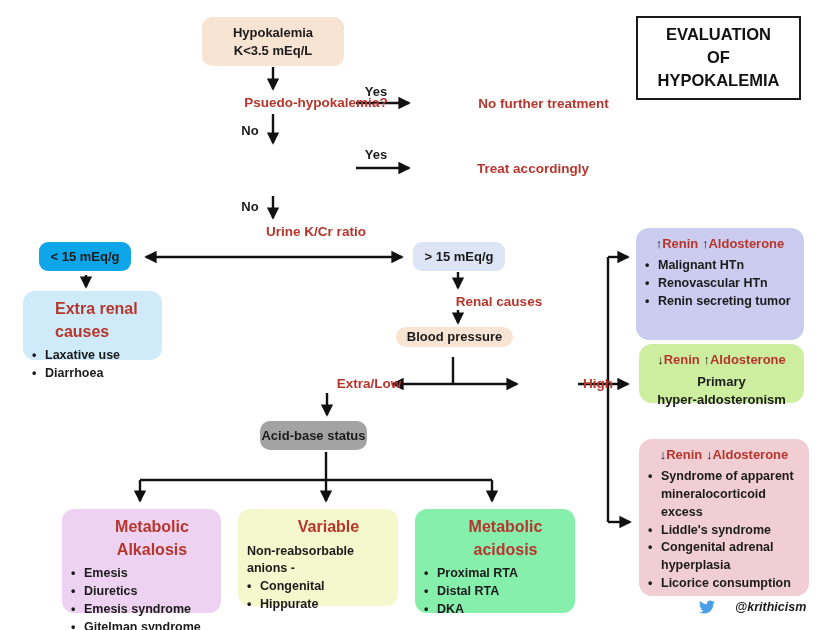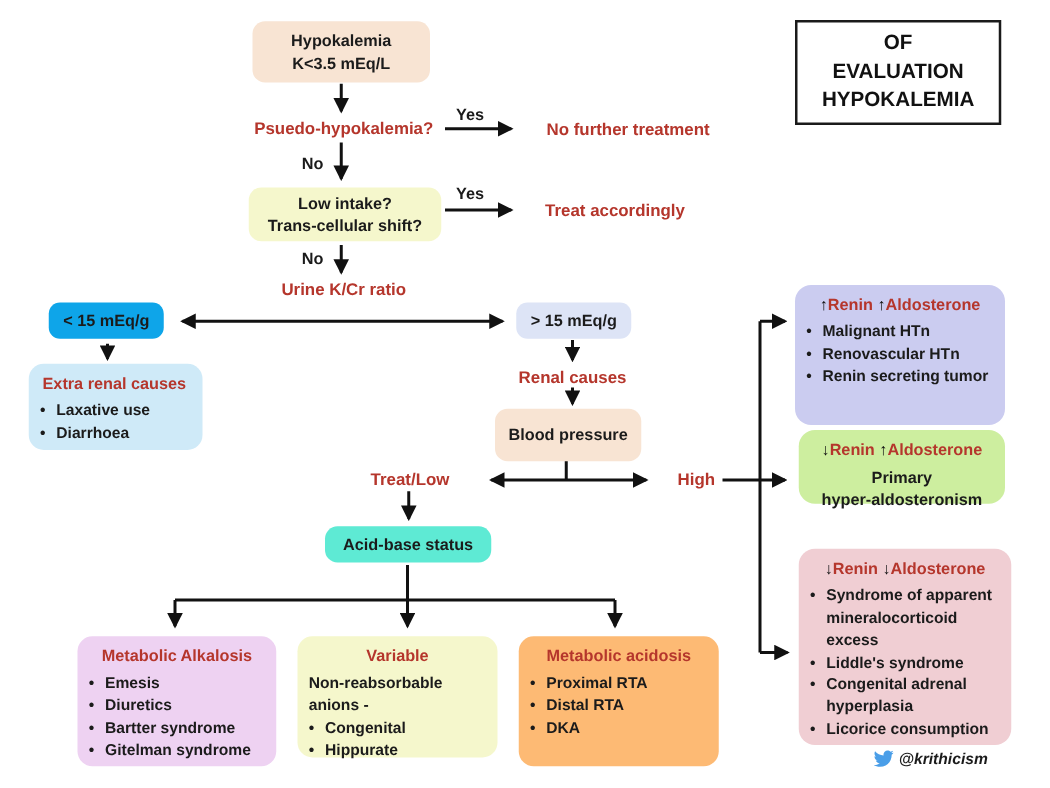--- a/index.html
+++ b/index.html
@@ -8,45 +8,45 @@
     font-family:"Liberation Sans", sans-serif; font-weight:700; color:#1b1b1b;
     overflow:hidden;
   }
   #arrowlayer { position:absolute; left:0; top:0; width:840px; height:630px; pointer-events:none; }
 
   .node {
     position:absolute; border-radius:10px; display:flex; flex-direction:column;
     align-items:center; justify-content:center; text-align:center;
     font-size:13px; line-height:1.32;
   }
-  .rlabel { position:absolute; color:#b5362c; font-size:13.5px; text-align:center; line-height:1.2; }
+  .rlabel { position:absolute; color:#b5362c; font-size:13.5px; text-align:center; line-height:1.2;margin-left:41px; }
   .slabel { position:absolute; color:#1b1b1b; font-size:13px; text-align:center; }
 
   .obox {
     position:absolute; border-radius:12px; padding:7px 9px 6px 9px;
     font-size:12.5px; line-height:1.42; box-sizing:border-box;
   }
-  .obox .otitle { color:#b5362c; text-align:center; font-size:13px; margin-bottom:4px; }
+  .obox .otitle { color:#b5362c; text-align:center; font-size:16px; margin-bottom:4px;margin-left:21px; }
   .obox .otitle.left { text-align:left; padding-left:2px; }
   .bi { display:flex; align-items:flex-start; text-align:left; }
   .bi .dot { width:13px; flex:0 0 13px; }
   .intro { text-align:left; }
 
   .rtitle { text-align:center; font-size:13px; margin-bottom:4px; white-space:nowrap; }
   .rtitle .ar { color:#111111; }
   .rtitle .rw { color:#b5362c; }
   .centerbody { text-align:center; font-size:13px; line-height:1.35; }
 
   #titlebox {
     position:absolute; left:636px; top:16px; width:161px;
     border:2.5px solid #1a1a1a; background:#ffffff;
     text-align:center; font-size:16.5px; line-height:1.4; padding:5px 0 6px 0;
     color:#111111;
   }
-  #credit { position:absolute; left:699px; top:600px; display:flex; align-items:center; gap:4px; }
+  #credit { position:absolute; left:699px; top:600px; display:flex; align-items:center; gap:20px; }
   #credit .handle { font-size:12.5px; font-style:italic; color:#1b1b1b; }
 </style>
 </head>
 <body>
 
 <div id="canvas">
 
   <svg id="arrowlayer" viewBox="0 0 840 630">
     <defs>
       <marker id="ah" viewBox="0 0 10 10" refX="8.5" refY="5" markerWidth="5.2" markerHeight="5.2" orient="auto-start-reverse">
@@ -72,39 +72,35 @@
       <line x1="326" y1="480" x2="326" y2="501" marker-end="url(#ah)"></line>
       <line x1="492" y1="480" x2="492" y2="501" marker-end="url(#ah)"></line>
       <line x1="578" y1="384" x2="628" y2="384" marker-end="url(#ah)"></line>
       <line x1="608" y1="257" x2="608" y2="522"></line>
       <line x1="608" y1="257" x2="628" y2="257" marker-end="url(#ah)"></line>
       <line x1="608" y1="522" x2="630" y2="522" marker-end="url(#ah)"></line>
     </g>
   </svg>
 
   <div id="titlebox">
+    <div>EVALUATION</div>
     <div>OF</div>
-    <div>EVALUATION</div>
     <div>HYPOKALEMIA</div>
   </div>
 
   <div class="node" style="left:202px; top:17px; width:142px; height:49px; background:#f8e4d3;">
     <div>Hypokalemia</div>
     <div>K&lt;3.5 mEq/L</div>
   </div>
 
   <div class="rlabel" style="left:196px; top:95px; width:158px;">Psuedo-hypokalemia?</div>
   <div class="slabel" style="left:358px; top:84px; width:36px;">Yes</div>
   <div class="rlabel" style="left:430px; top:96px; width:145px;">No further treatment</div>
   <div class="slabel" style="left:236px; top:123px; width:28px;">No</div>
 
-  <div class="node" style="left:199px; top:150px; width:154px; height:43px; background:#f5f7cc;">
-    <div>Low intake?</div>
-    <div>Trans-cellular shift?</div>
-  </div>
 
   <div class="slabel" style="left:358px; top:147px; width:36px;">Yes</div>
   <div class="rlabel" style="left:432px; top:161px; width:120px;">Treat accordingly</div>
   <div class="slabel" style="left:236px; top:199px; width:28px;">No</div>
 
   <div class="rlabel" style="left:215px; top:224px; width:120px;">Urine K/Cr ratio</div>
 
   <div class="node" style="left:39px; top:242px; width:92px; height:29px; background:#0ea5e9; border-radius:9px;">
     <div>&lt; 15 mEq/g</div>
   </div>
@@ -118,43 +114,43 @@
       <span class="dot">•</span>
       <span>Laxative use</span>
     </div>
     <div class="bi">
       <span class="dot">•</span>
       <span>Diarrhoea</span>
     </div>
   </div>
 
   <div class="rlabel" style="left:408px; top:294px; width:100px;">Renal causes</div>
-  <div class="node" style="left:396px; top:327px; width:117px; height:42px; background:#f8e4d3;">
+  <div class="node" style="left:396px; top:327px; width:117px; height:20px; background:#f8e4d3;">
     <div>Blood pressure</div>
   </div>
-  <div class="rlabel" style="left:285px; top:376px; width:86px;">Treat/Low</div>
+  <div class="rlabel" style="left:285px; top:376px; width:86px;">Extra/Low</div>
   <div class="rlabel" style="left:536px; top:376px; width:42px;">High</div>
 
-  <div class="node" style="left:260px; top:421px; width:133px; height:29px; background:#5eead4;">
+  <div class="node" style="left:260px; top:421px; width:107px; height:29px; background:#a3a3a3;">
     <div>Acid-base status</div>
   </div>
 
   <div class="obox" style="left:62px; top:509px; width:159px; height:104px; background:#eed2f2;">
     <div class="otitle">Metabolic Alkalosis</div>
     <div class="bi">
       <span class="dot">•</span>
       <span>Emesis</span>
     </div>
     <div class="bi">
       <span class="dot">•</span>
       <span>Diuretics</span>
     </div>
     <div class="bi">
       <span class="dot">•</span>
-      <span>Bartter syndrome</span>
+      <span>Emesis syndrome</span>
     </div>
     <div class="bi">
       <span class="dot">•</span>
       <span>Gitelman syndrome</span>
     </div>
   </div>
 
   <div class="obox" style="left:238px; top:509px; width:160px; height:97px; background:#f5f7cc;">
     <div class="otitle">Variable</div>
     <div class="intro">Non-reabsorbable</div>
@@ -162,21 +158,21 @@
     <div class="bi">
       <span class="dot">•</span>
       <span>Congenital</span>
     </div>
     <div class="bi">
       <span class="dot">•</span>
       <span>Hippurate</span>
     </div>
   </div>
 
-  <div class="obox" style="left:415px; top:509px; width:160px; height:104px; background:#fdba74;">
+  <div class="obox" style="left:415px; top:509px; width:160px; height:104px; background:#86efac;">
     <div class="otitle">Metabolic acidosis</div>
     <div class="bi">
       <span class="dot">•</span>
       <span>Proximal RTA</span>
     </div>
     <div class="bi">
       <span class="dot">•</span>
       <span>Distal RTA</span>
     </div>
     <div class="bi">

